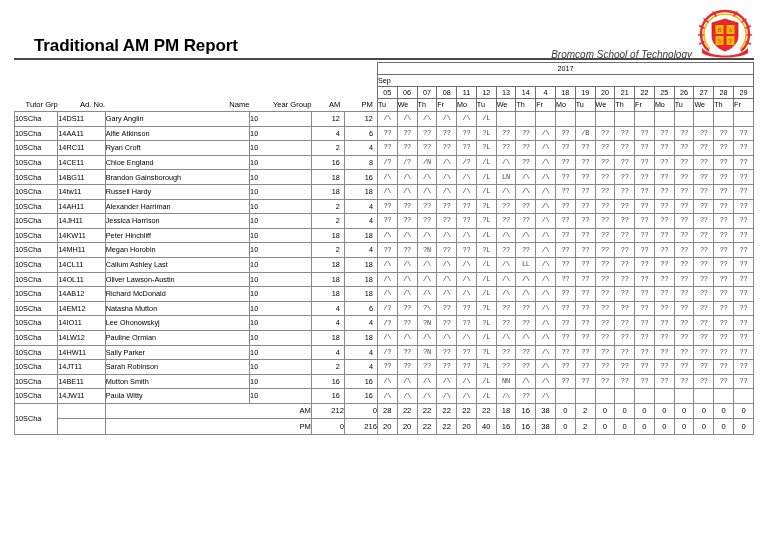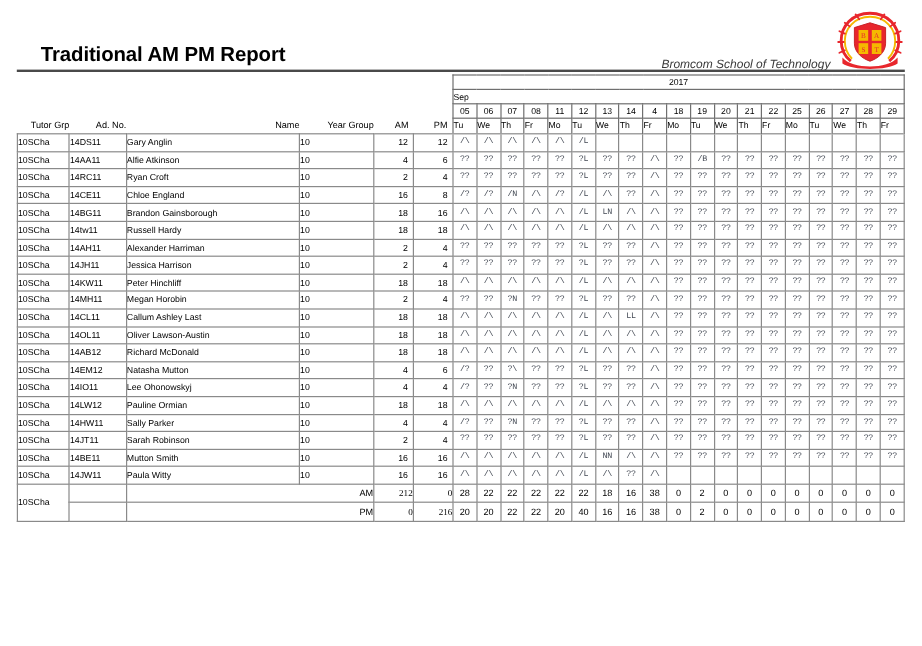--- a/index.html
+++ b/index.html
@@ -168,21 +168,20 @@
     height: 15.5px;
   }
   .tot-num {
     border: 1px solid #8a8a8a;
     border-top: 0;
     text-align: right;
     padding-right: 4px;
     font-weight: bold;
     font-size: 7.6px;
     height: 15.5px;
-    font-family: Liberation Serif, serif;
   }
   .tot-day {
     border: 1px solid #8a8a8a;
     border-top: 0;
     text-align: center;
     font-weight: bold;
     font-size: 7.6px;
     height: 15.5px;
   }
   .tot-grp {

